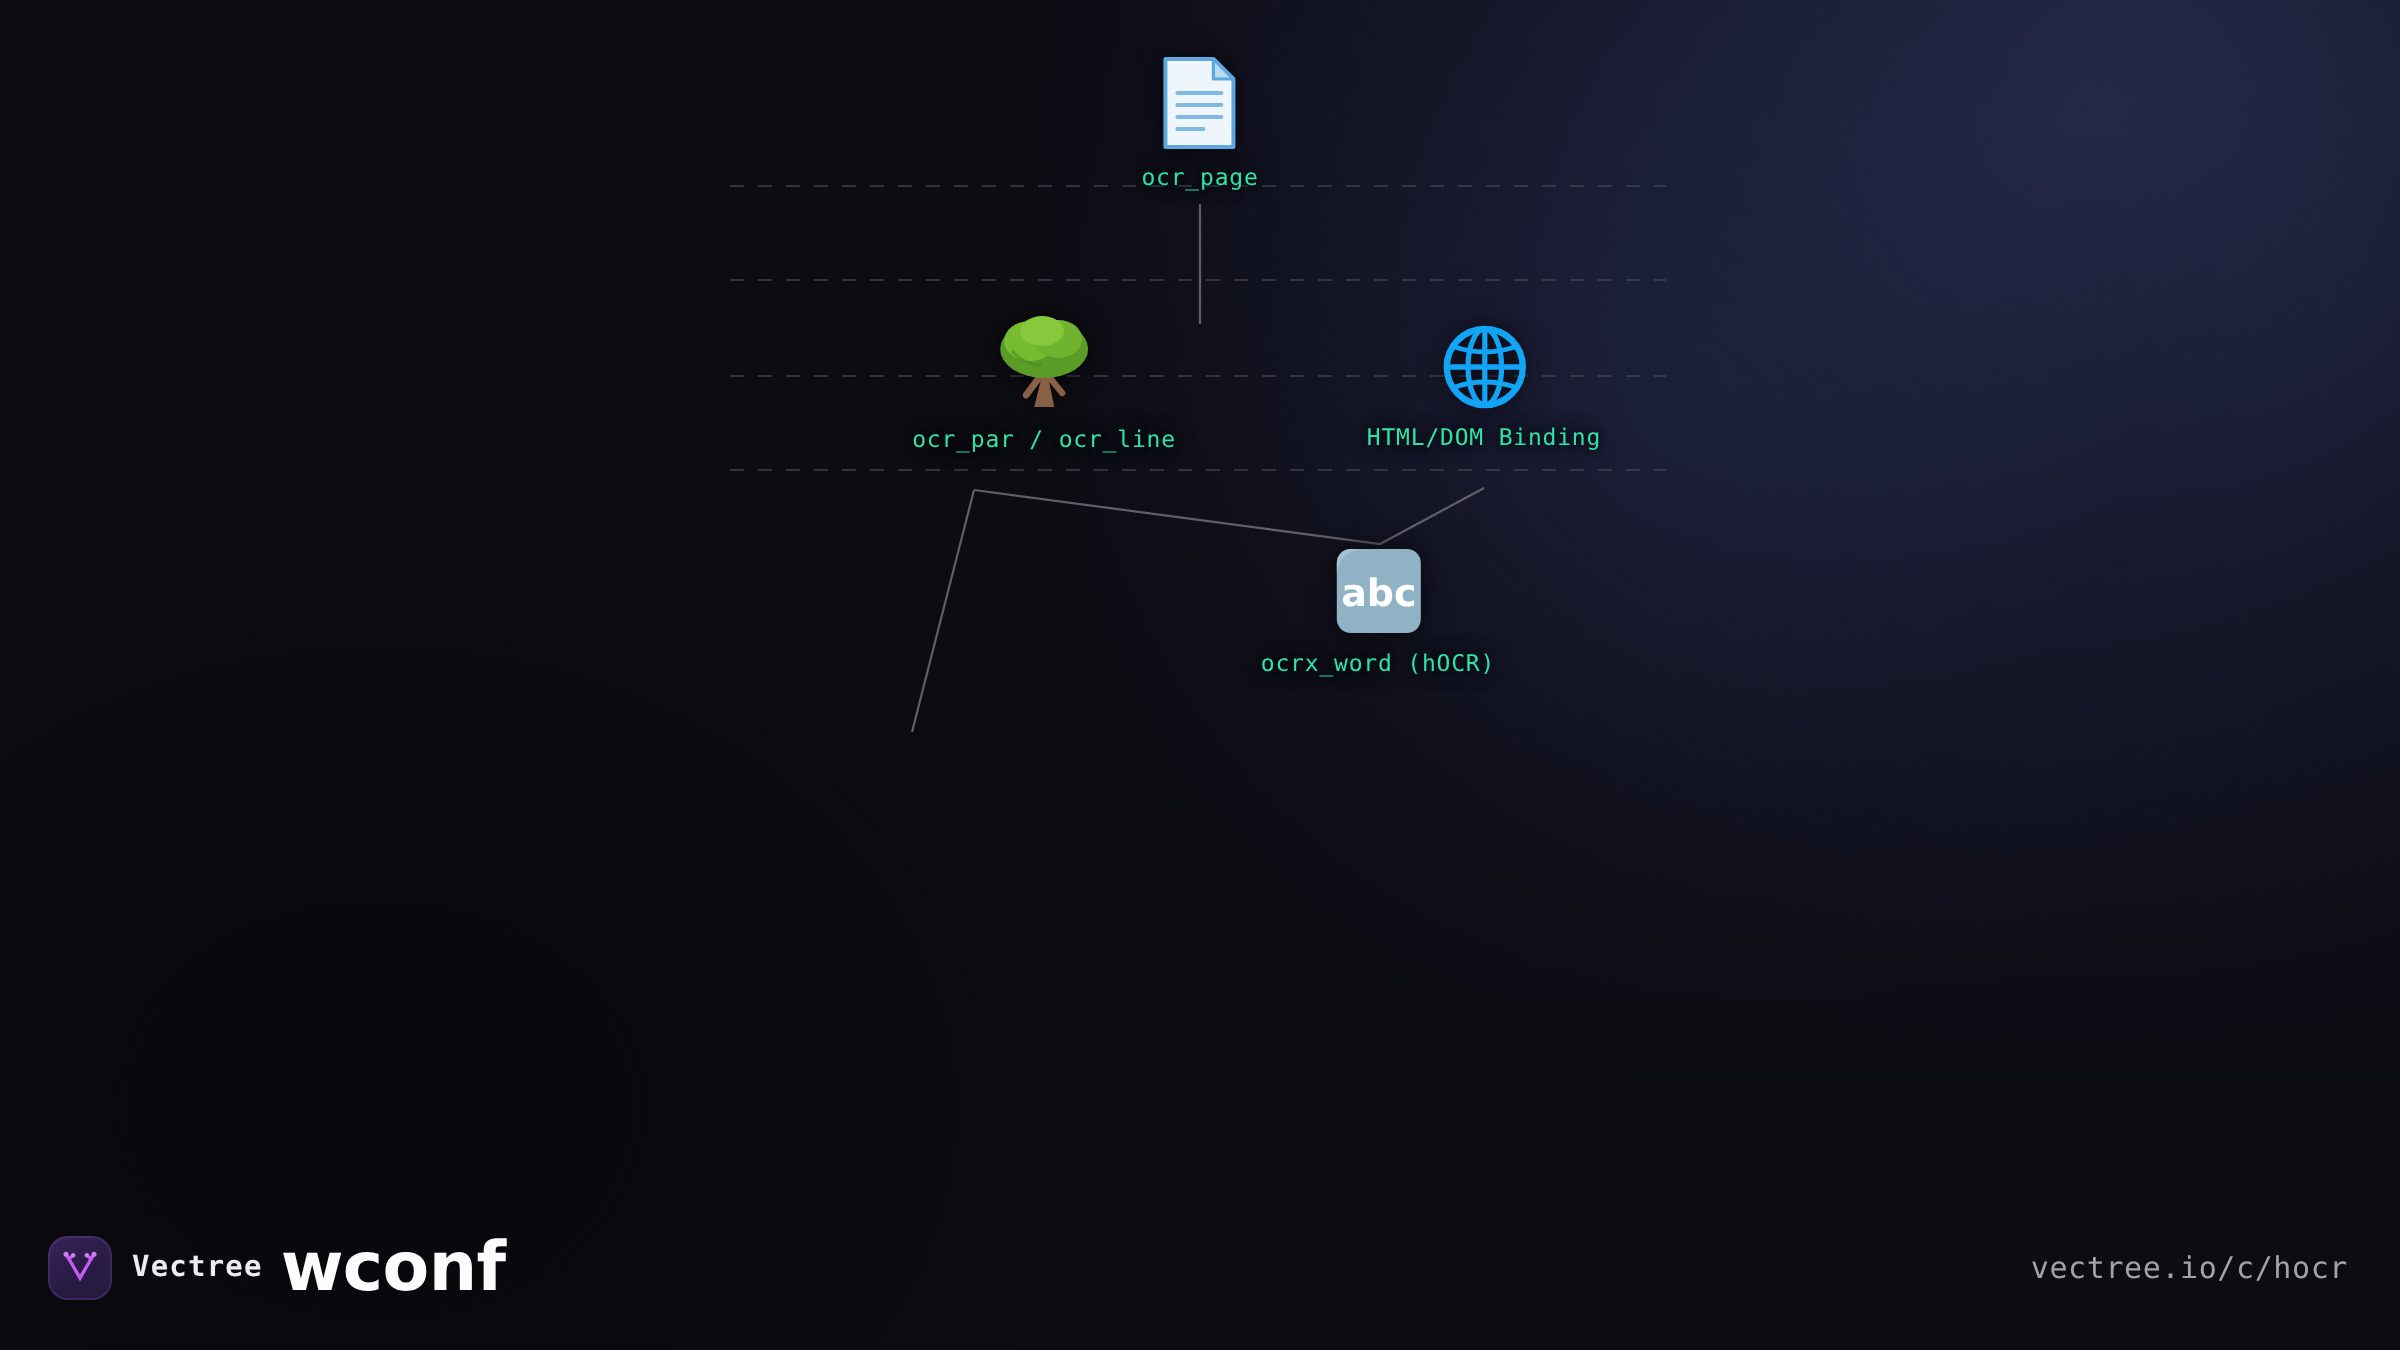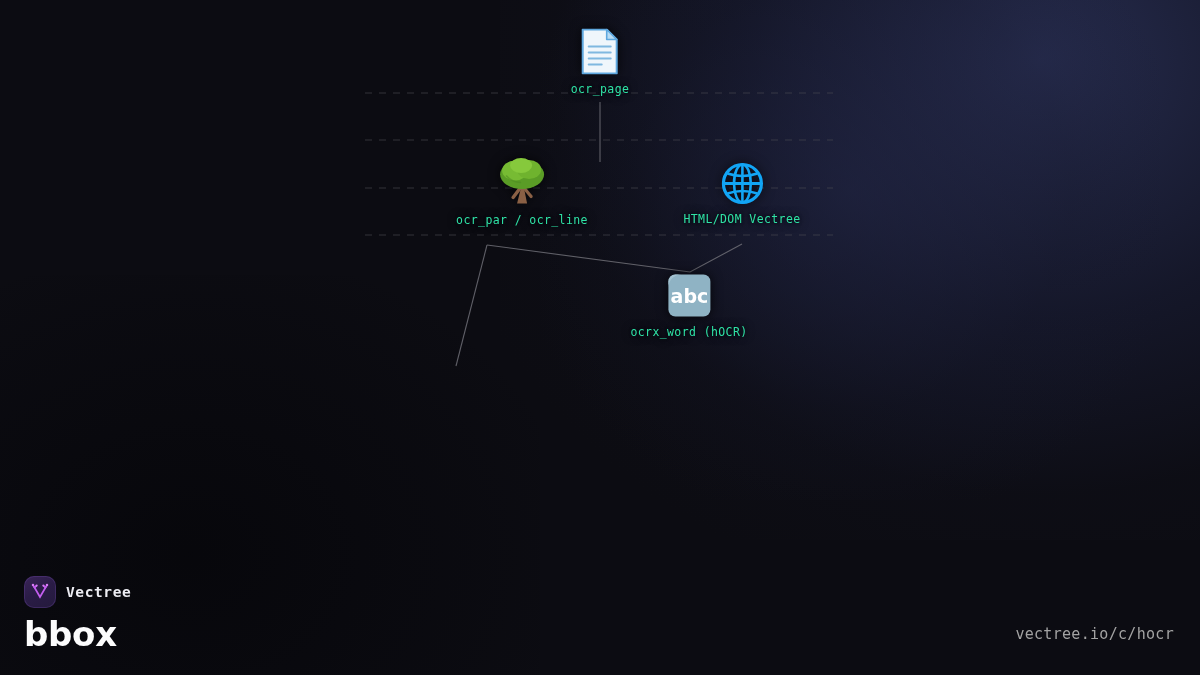--- a/index.html
+++ b/index.html
@@ -54,21 +54,21 @@
     color:#2fe3a6;
     text-shadow:0 0 10px rgba(10,12,18,0.95), 0 0 3px rgba(10,12,18,1);
   }
 
   
   .ico { display:block; }
 
   
   #brand {
     position:absolute; left:24px; bottom:24px;
-    display:flex; flex-direction:column; gap:9px;
+    display:flex; flex-direction:row; gap:9px;
   }
   #brand-row { display:flex; align-items:center; gap:10px; }
   #brand-logo {
     width:32px; height:32px; border-radius:10px;
     background:linear-gradient(150deg,#3a2458 0%, #2a1c46 48%, #241a3c 100%);
     display:flex; align-items:center; justify-content:center;
     box-shadow:0 0 0 1px rgba(120,80,180,0.28) inset;
     flex:none;
   }
   #brand-name {
@@ -148,21 +148,21 @@
     <span class="node-icon">
       <svg class="ico" width="42" height="42" viewBox="0 0 42 42" xmlns="http://www.w3.org/2000/svg">
         <circle cx="21" cy="21" r="19" fill="none" stroke="#12a5f5" stroke-width="3.2"></circle>
         <ellipse cx="21" cy="21" rx="8.4" ry="19" fill="none" stroke="#12a5f5" stroke-width="2.6"></ellipse>
         <line x1="2" y1="21" x2="40" y2="21" stroke="#12a5f5" stroke-width="2.8"></line>
         <line x1="21" y1="2" x2="21" y2="40" stroke="#12a5f5" stroke-width="2.6"></line>
         <path d="M6 11 q15 5 30 0" fill="none" stroke="#12a5f5" stroke-width="2.4"></path>
         <path d="M6 31 q15 -5 30 0" fill="none" stroke="#12a5f5" stroke-width="2.4"></path>
       </svg>
     </span>
-    <span class="node-label">HTML/DOM Vectree</span>
+    <span class="node-label">HTML/DOM Binding</span>
   </div>
 
   <div class="node" style="left:689px; top:306px;">
     <span class="node-icon">
       <svg class="ico" width="44" height="44" viewBox="0 0 44 44" xmlns="http://www.w3.org/2000/svg">
         <rect x="1" y="1" width="42" height="42" rx="7" fill="#8fb3c4"></rect>
         <path d="M8 1 H14 A13 13 0 0 0 1 14 V8 A7 7 0 0 1 8 1 Z" fill="#a8c6d4" opacity="0.85"></path>
         <text x="22" y="29.5" text-anchor="middle" font-family="DejaVu Sans, sans-serif" font-size="19" font-weight="bold" fill="#ffffff">abc</text>
       </svg>
     </span>
@@ -186,16 +186,16 @@
         <g fill="#d77bf5">
           <circle cx="3.0" cy="3.1" r="1.25"></circle>
           <circle cx="6.6" cy="3.6" r="1.1"></circle>
           <circle cx="17.0" cy="3.1" r="1.25"></circle>
           <circle cx="13.4" cy="3.6" r="1.1"></circle>
         </g>
       </svg>
     </div>
     <span id="brand-name">Vectree</span>
   </div>
-  <div id="brand-title">bbox</div>
+  <div id="brand-title">wconf</div>
 </div>
 
 <div id="brand-url">vectree.io/c/hocr</div>
 
 </body></html>

